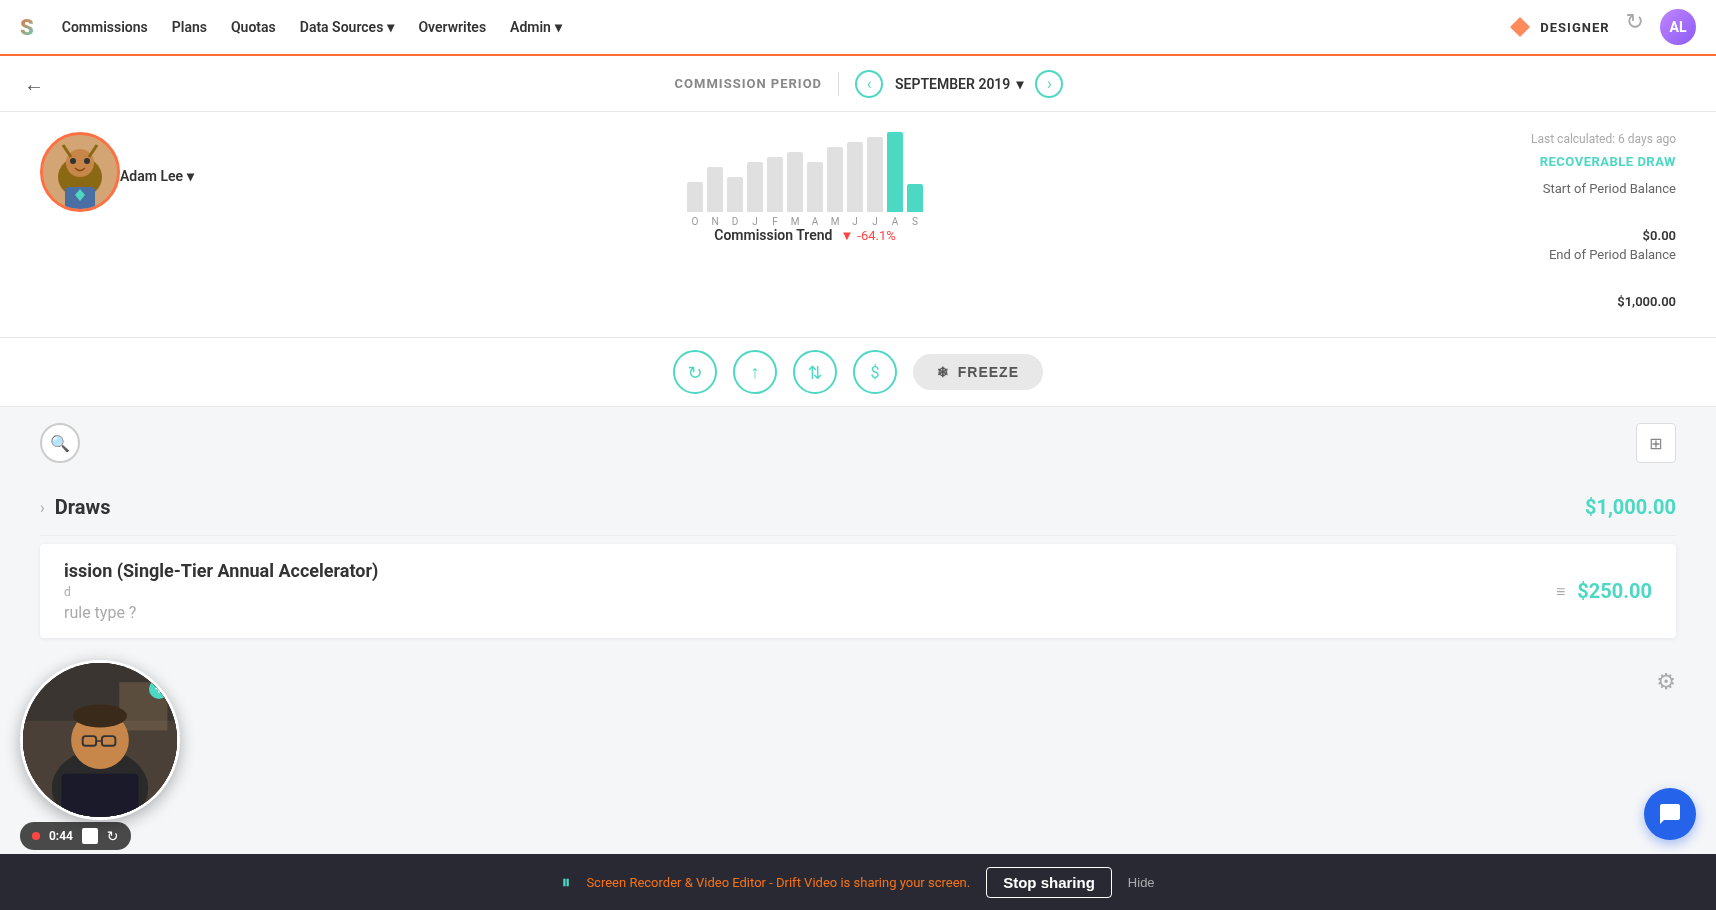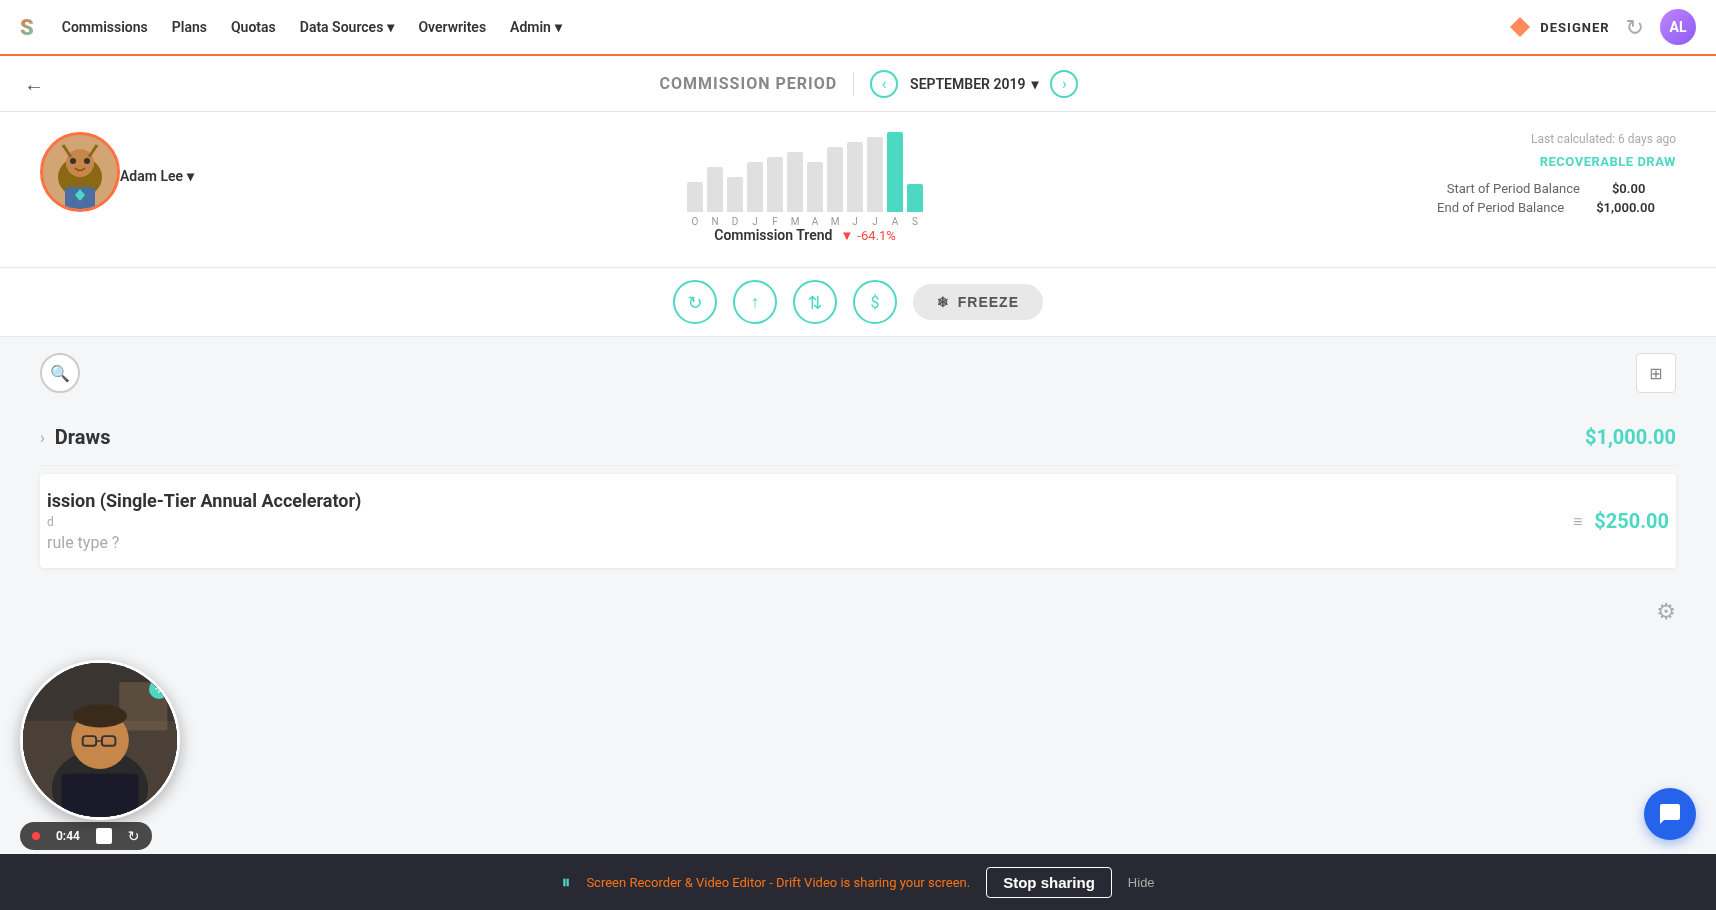--- a/index.html
+++ b/index.html
@@ -10,41 +10,41 @@
       display: flex; align-items: center; height: 56px;
       background: #fff; border-bottom: 2px solid #ff6b35;
       padding: 0 20px; gap: 28px;
     }
     .topnav-links { display: flex; gap: 24px; align-items: center; }
     .topnav-link {
       font-size: 14px; font-weight: 600; color: #333; cursor: pointer;
       display: flex; align-items: center; gap: 4px;
     }
     .topnav-link.active { color: #333; }
-    .topnav-right { margin-left: auto; display: flex; align-items: center; gap: 16px; }
+    .topnav-right { margin-left: auto; display: flex; gap: 16px; }
     .designer-btn {
       display: flex; align-items: center; gap: 8px;
       font-size: 13px; font-weight: 700; color: #333; letter-spacing: 1px;
       cursor: pointer;
     }
     .avatar-circle {
       width: 36px; height: 36px; border-radius: 50%;
       background: #ccc; overflow: hidden; cursor: pointer;
     }
 
     
     .main { background: #f5f6f8; min-height: calc(910px - 56px); position: relative; }
 
     
     .period-bar {
       background: #fff; display: flex; align-items: center; justify-content: center;
       height: 56px; gap: 16px; border-bottom: 1px solid #e8e8e8; position: relative;
     }
     .back-btn { position: absolute; left: 24px; cursor: pointer; color: #555; font-size: 20px; }
-    .period-label { font-size: 16px; font-weight: 700; letter-spacing: 1px; color: #888; padding-left: 22px; }
+    .period-label { font-size: 13px; font-weight: 700; letter-spacing: 1px; color: #888; padding-left: 22px; }
     .period-divider { width: 1px; height: 24px; background: #ddd; }
     .period-nav { display: flex; align-items: center; gap: 12px; }
     .period-arrow {
       width: 28px; height: 28px; border-radius: 50%; border: 2px solid #4dd8c4;
       display: flex; align-items: center; justify-content: center; cursor: pointer; color: #4dd8c4;
     }
     .period-value {
       font-size: 14px; font-weight: 600; color: #333;
       display: flex; align-items: center; gap: 6px; cursor: pointer;
     }
@@ -69,21 +69,21 @@
     .bar.empty { background: #e0e0e0; }
     .chart-labels { display: flex; gap: 4px; }
     .chart-label { width: 16px; text-align: center; font-size: 10px; color: #999; }
     .trend-row { display: flex; align-items: center; gap: 8px; }
     .trend-label { font-size: 14px; font-weight: 600; color: #333; }
     .trend-badge { display: flex; align-items: center; gap: 4px; font-size: 13px; color: #f44; }
 
     .right-col { min-width: 260px; text-align: right; }
     .last-calc { font-size: 12px; color: #aaa; margin-bottom: 8px; }
     .recoverable-draw { font-size: 13px; font-weight: 700; color: #4dd8c4; letter-spacing: 0.5px; margin-bottom: 12px; cursor: pointer; }
-    .balance-row { display: flex; justify-content: center; font-size: 13px; color: #666; margin-bottom: 4px; gap: 32px; }
+    .balance-row { display: flex; justify-content: flex-start; font-size: 13px; color: #666; margin-bottom: 4px; gap: 32px; flex-direction: column; }
     .balance-val { font-weight: 600; color: #333; }
 
     
     .action-bar {
       background: #fff; display: flex; justify-content: center; align-items: center;
       gap: 16px; padding: 12px 0; border-bottom: 1px solid #e8e8e8;
     }
     .action-btn {
       width: 44px; height: 44px; border-radius: 50%; border: 2px solid #4dd8c4;
       display: flex; align-items: center; justify-content: center; cursor: pointer;
@@ -114,21 +114,21 @@
       display: flex; align-items: center; justify-content: space-between;
       padding: 16px 0; border-bottom: 1px solid #eee;
     }
     .section-title-row { display: flex; align-items: center; gap: 10px; cursor: pointer; }
     .chevron-icon { color: #aaa; font-size: 16px; }
     .section-title { font-size: 20px; font-weight: 700; color: #333; }
     .section-amount { font-size: 20px; font-weight: 700; color: #4dd8c4; }
 
     
     .commission-item {
-      background: #fff; padding: 16px 7px; margin-top: 8px;
+      background: #fff; padding: 16px 24px; margin-top: 8px;
       border-radius: 4px; display: flex; align-items: center; justify-content: space-between;
       box-shadow: 0 1px 4px rgba(0,0,0,0.07);
     }
     .commission-info { display: flex; flex-direction: column; gap: 4px; }
     .commission-name { font-size: 18px; font-weight: 700; color: #333; }
     .commission-sub { font-size: 12px; color: #aaa; }
     .commission-rule { display: flex; align-items: center; gap: 4px; font-size: 16px; color: #aaa; }
     .commission-right { display: flex; align-items: center; gap: 12px; }
     .commission-amount { font-size: 20px; font-weight: 700; color: #4dd8c4; }
     .list-icon { color: #aaa; font-size: 16px; cursor: pointer; }
@@ -139,21 +139,21 @@
       width: 160px; height: 160px; border-radius: 50%; overflow: hidden;
       background: #2a2a2a; border: 3px solid #fff;
       box-shadow: 0 4px 16px rgba(0,0,0,0.3); z-index: 100;
     }
     .video-placeholder {
       width: 100%; height: 100%; background: #3a3a3a;
       display: flex; align-items: center; justify-content: center;
     }
     .video-controls {
       position: fixed; bottom: 60px; left: 20px;
-      display: flex; align-items: center; gap: 16px; z-index: 101;
+      display: flex; align-items: center; gap: 9px; z-index: 101;
       background: rgba(0,0,0,0.7); padding: 6px 12px; border-radius: 20px;
     }
     .rec-dot { width: 8px; height: 8px; border-radius: 50%; background: #f44; }
     .time-display { font-size: 12px; color: #fff; font-weight: 600; }
     .stop-btn { width: 16px; height: 16px; background: #fff; border-radius: 2px; cursor: pointer; }
     .replay-btn { color: #fff; font-size: 14px; cursor: pointer; }
     .plus-overlay {
       position: absolute; top: 16px; right: 8px;
       width: 20px; height: 20px; background: #4dd8c4; border-radius: 50%;
       display: flex; align-items: center; justify-content: center;

